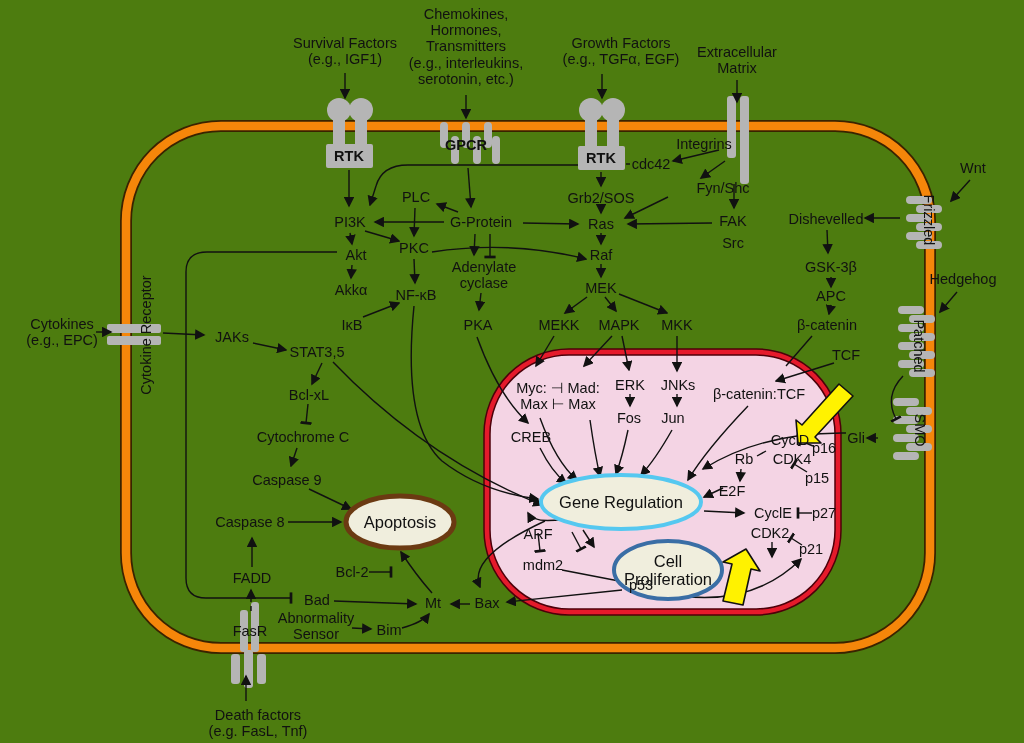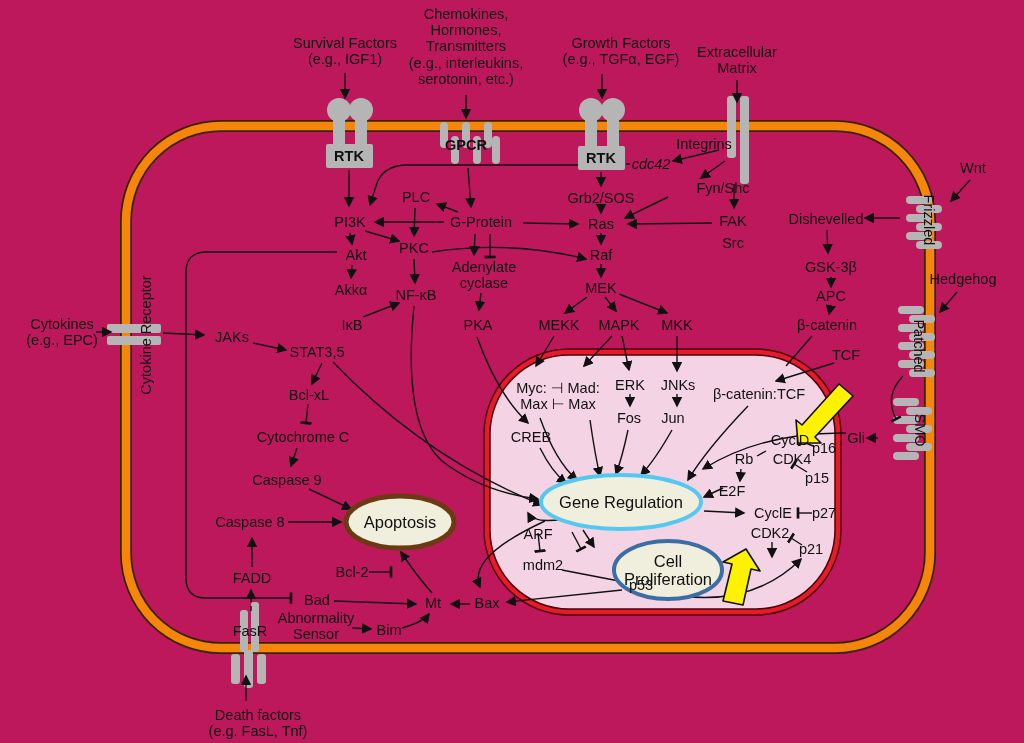--- a/index.html
+++ b/index.html
@@ -1,16 +1,16 @@
 <!DOCTYPE html>
 <html><head>
 <meta charset="utf-8">
 <style>
   html,body{margin:0;padding:0;background:#fff;}
-  #stage{position:relative;width:1024px;height:743px;background:#be185d;overflow:hidden;
+  #stage{position:relative;width:1024px;height:743px;background:#4d7c0f;overflow:hidden;
          font-family:"Liberation Sans", sans-serif;color:#111;}
   #net{position:absolute;left:0;top:0;}
   .lbl{position:absolute;transform:translate(-50%,-50%);white-space:pre-line;text-align:center;
        font-size:14.5px;line-height:1.12;color:#111;pointer-events:none;}
   .lbl.rot90{transform:translate(-50%,-50%) rotate(90deg);}
   .lbl.rotm90{transform:translate(-50%,-50%) rotate(-90deg);}
   .lbl.graybox{background:#b5b5b5;padding:1px 7px;border-radius:2px;font-weight:bold;}
   .lbl.big{font-size:16.5px;}
 </style>
 </head>
@@ -233,21 +233,21 @@
 (e.g. FasL, Tnf)</div>
       <div class="lbl graybox" style="left: 349px; top: 156px;">RTK</div>
       <div class="lbl" style="font-weight: bold; left: 466px; top: 145px;">GPCR</div>
       <div class="lbl graybox" style="left: 601px; top: 158px;">RTK</div>
       <div class="lbl" style="left: 704px; top: 144px;">Integrins</div>
       <div class="lbl rotm90" style="left: 146px; top: 335px;">Cytokine Receptor</div>
       <div class="lbl rot90" style="left: 929px; top: 220px;">Frizzled</div>
       <div class="lbl rot90" style="left: 919px; top: 346px;">Patched</div>
       <div class="lbl rot90" style="left: 920px; top: 430px;">SMO</div>
       <div class="lbl" style="left: 250px; top: 631px;">FasR</div>
-      <div class="lbl" style="left: 651px; top: 164px; font-style: italic;">cdc42</div>
+      <div class="lbl" style="left: 651px; top: 164px;">cdc42</div>
       <div class="lbl" style="left: 686px; top: 188px; margin-left: 37px;">Fyn/Shc</div>
       <div class="lbl" style="left: 601px; top: 198px;">Grb2/SOS</div>
       <div class="lbl" style="left: 601px; top: 224px;">Ras</div>
       <div class="lbl" style="left: 601px; top: 255px;">Raf</div>
       <div class="lbl" style="left: 601px; top: 288px;">MEK</div>
       <div class="lbl" style="left: 559px; top: 325px;">MEKK</div>
       <div class="lbl" style="left: 619px; top: 325px; text-align: right;">MAPK</div>
       <div class="lbl" style="left: 677px; top: 325px;">MKK</div>
       <div class="lbl" style="left: 733px; top: 221px;">FAK</div>
       <div class="lbl" style="left: 733px; top: 243px;">Src</div>

